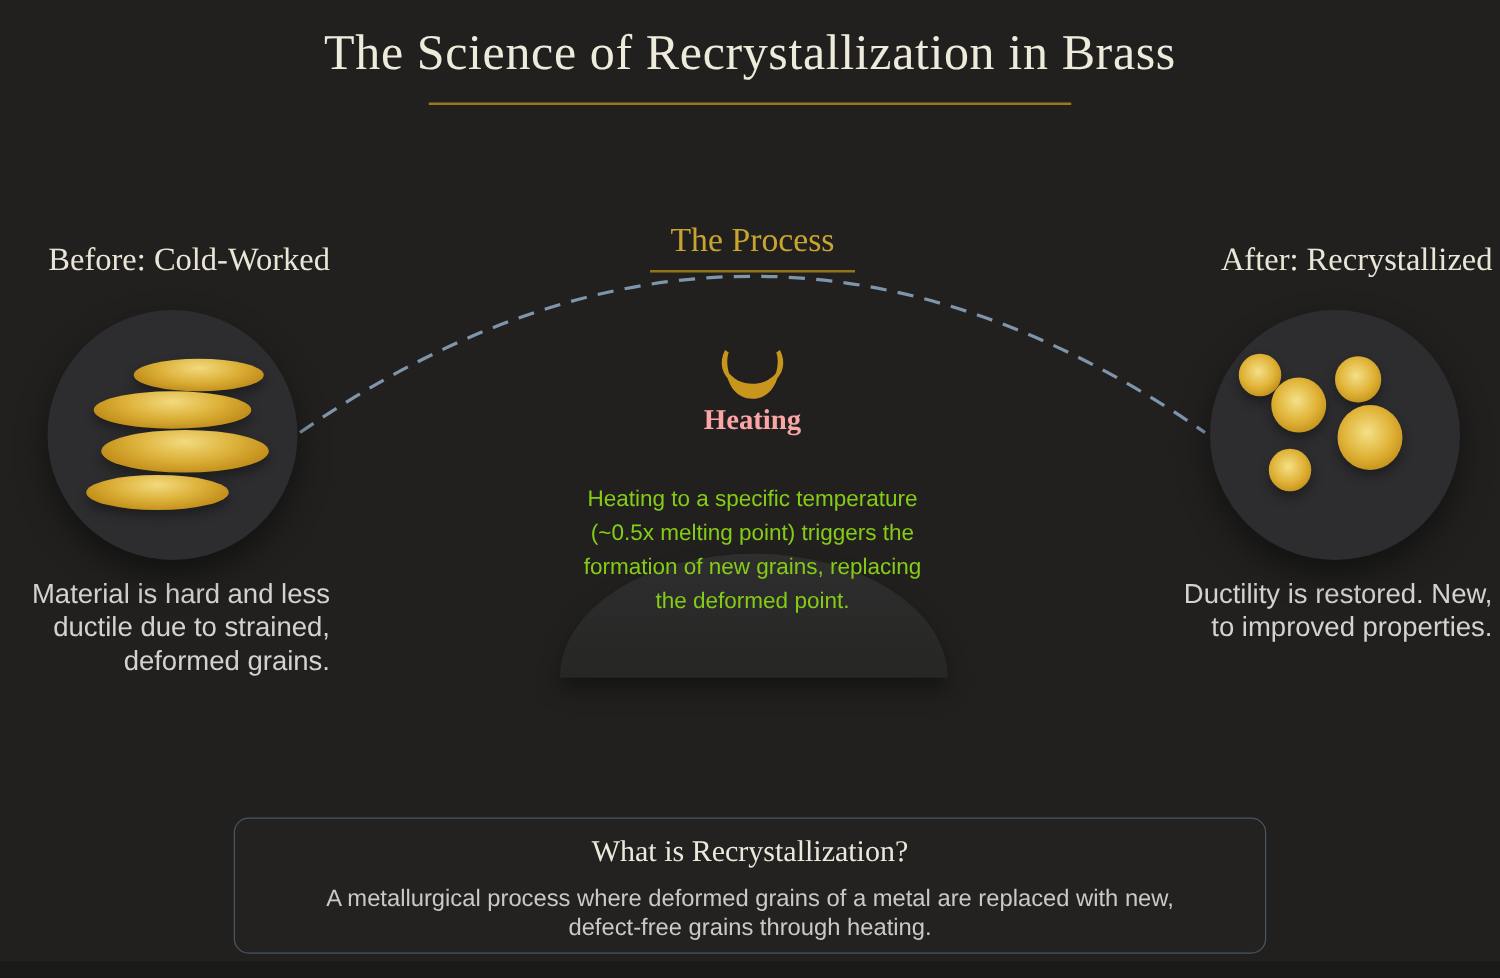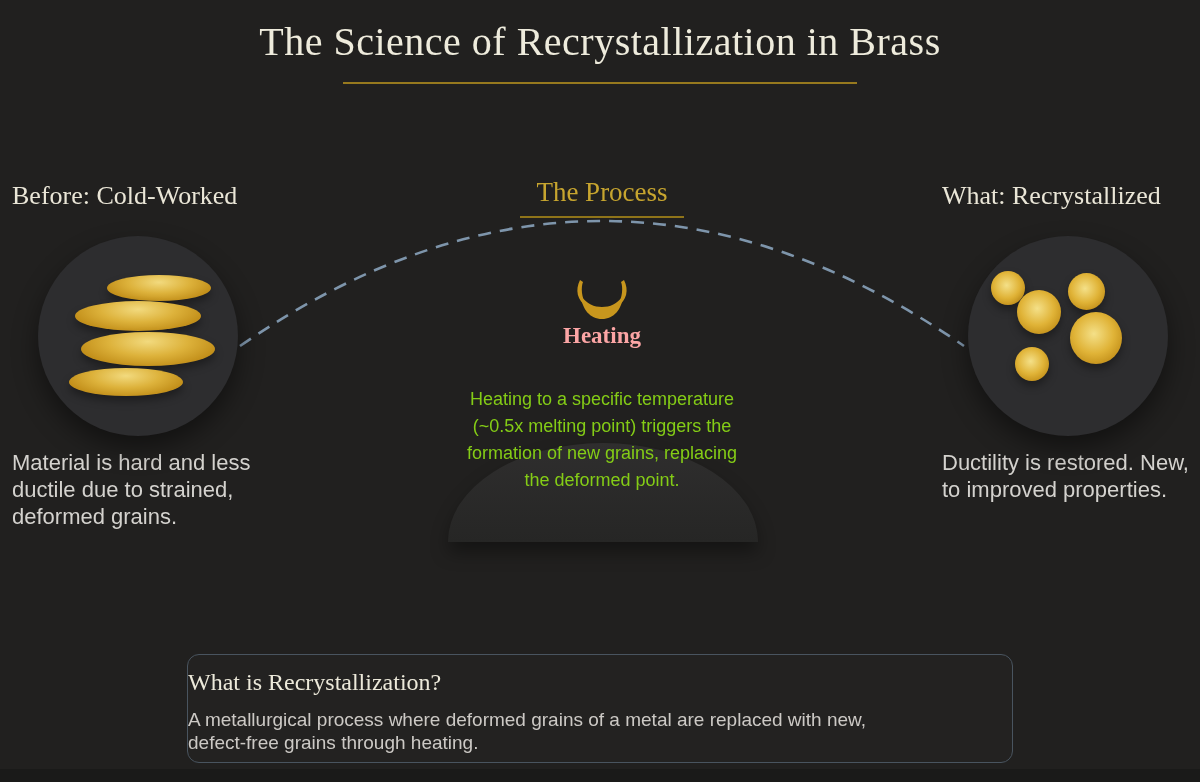--- a/index.html
+++ b/index.html
@@ -23,21 +23,21 @@
 
   
   .dome {
     position:absolute; left:448px; top:443px; width:310px; height:99px; z-index:0;
     background:linear-gradient(#2f2e2e, #262625);
     border-radius:155px 155px 0 0 / 99px 99px 0 0;
     box-shadow:0 10px 18px rgba(0,0,0,.38);
   }
 
   
-  .col { position:absolute; top:180px; width:252px; text-align:left; z-index:2; }
+  .col { position:absolute; top:192px; width:252px; text-align:right; z-index:2; }
   .col-left  { left:12px; }
   .col-right { left:942px; }
   .col-head {
     margin:0; font-family:"Liberation Serif", serif; font-weight:400;
     font-size:26px; line-height:32px; color:#eae6d7;
   }
   .grain-circle {
     position:relative; width:200px; height:200px; margin:24px auto 0;
     border-radius:50%; background:#2d2d2f;
     box-shadow:0 12px 26px rgba(0,0,0,.45);
@@ -64,21 +64,21 @@
   .flame-wrap { margin-top:62px; height:42px; }
   .step-label {
     margin-top:0; font-family:"Liberation Serif", serif; font-weight:700;
     font-size:23px; line-height:28px; color:#fca5a5;
   }
   .process-desc { margin-top:36px; color:#84cc16; font-size:18px; line-height:27px; }
 
   
   .info-box {
     position:absolute; left:187px; top:654px; width:824px; height:107px; z-index:2;
-    background:#232221; border:1px solid #49545f; border-radius:12px; 
+    background:#232221; border:1px solid #49545f; border-radius:12px; text-align:center;
   }
   .info-head {
     margin:13px 0 0; font-family:"Liberation Serif", serif; font-weight:400;
     font-size:24px; line-height:29px; color:#ece9da;
   }
   .info-body { margin-top:11px; color:#ccc9c5; font-size:19px; line-height:23px; }
 
   .footer-strip { position:absolute; left:0; bottom:0; width:100%; height:13px; background:#1a1a19; z-index:4; }
 </style>
 </head>
@@ -106,21 +106,21 @@
       <div class="grain-ellipse" style="left:31px; top:132px; width:114px; height:28px;"></div>
     </div>
     <div class="caption">
       <div>Material is hard and less</div>
       <div>ductile due to strained,</div>
       <div>deformed grains.</div>
     </div>
   </div>
 
   <div class="col col-right">
-    <h2 class="col-head">What: Recrystallized</h2>
+    <h2 class="col-head">After: Recrystallized</h2>
     <div class="grain-circle">
       <div class="grain-sphere" style="left:23px; top:35px; width:34px; height:34px;"></div>
       <div class="grain-sphere" style="left:100px; top:37px; width:37px; height:37px;"></div>
       <div class="grain-sphere" style="left:49px; top:54px; width:44px; height:44px;"></div>
       <div class="grain-sphere" style="left:47px; top:111px; width:34px; height:34px;"></div>
       <div class="grain-sphere" style="left:102px; top:76px; width:52px; height:52px;"></div>
     </div>
     <div class="caption">
       <div>Ductility is restored. New,</div>
       <div>to improved properties.</div>

